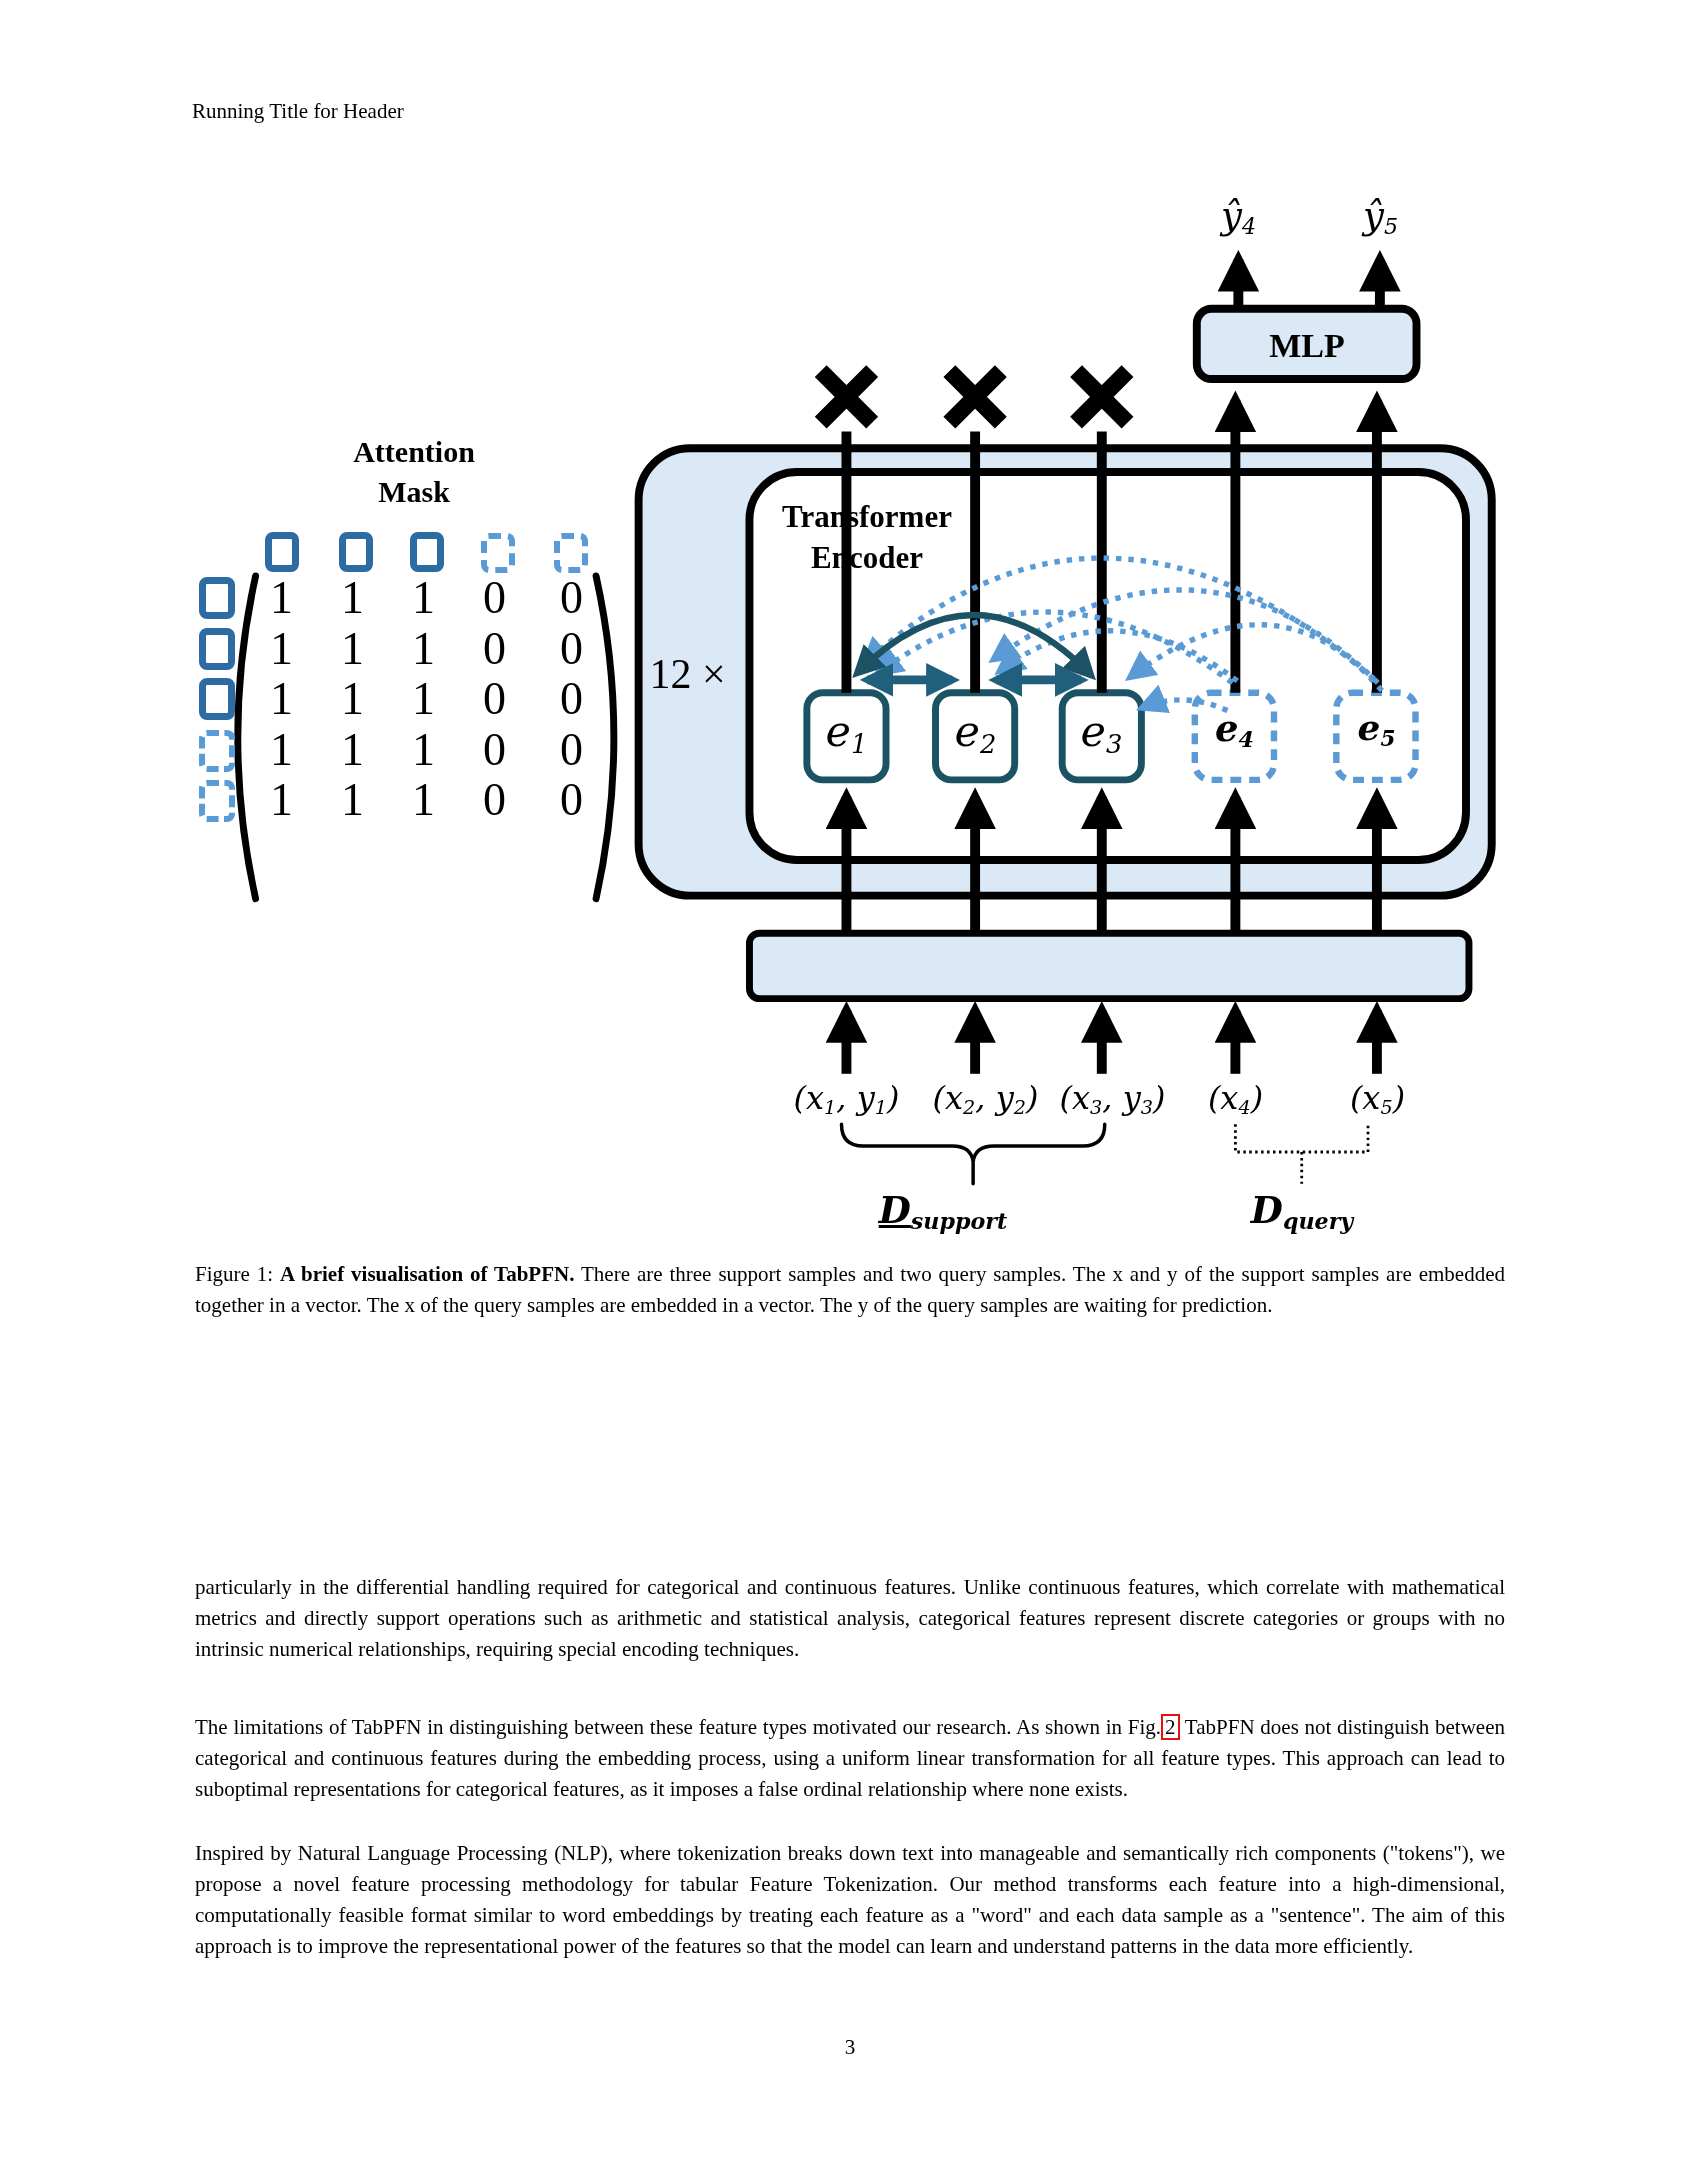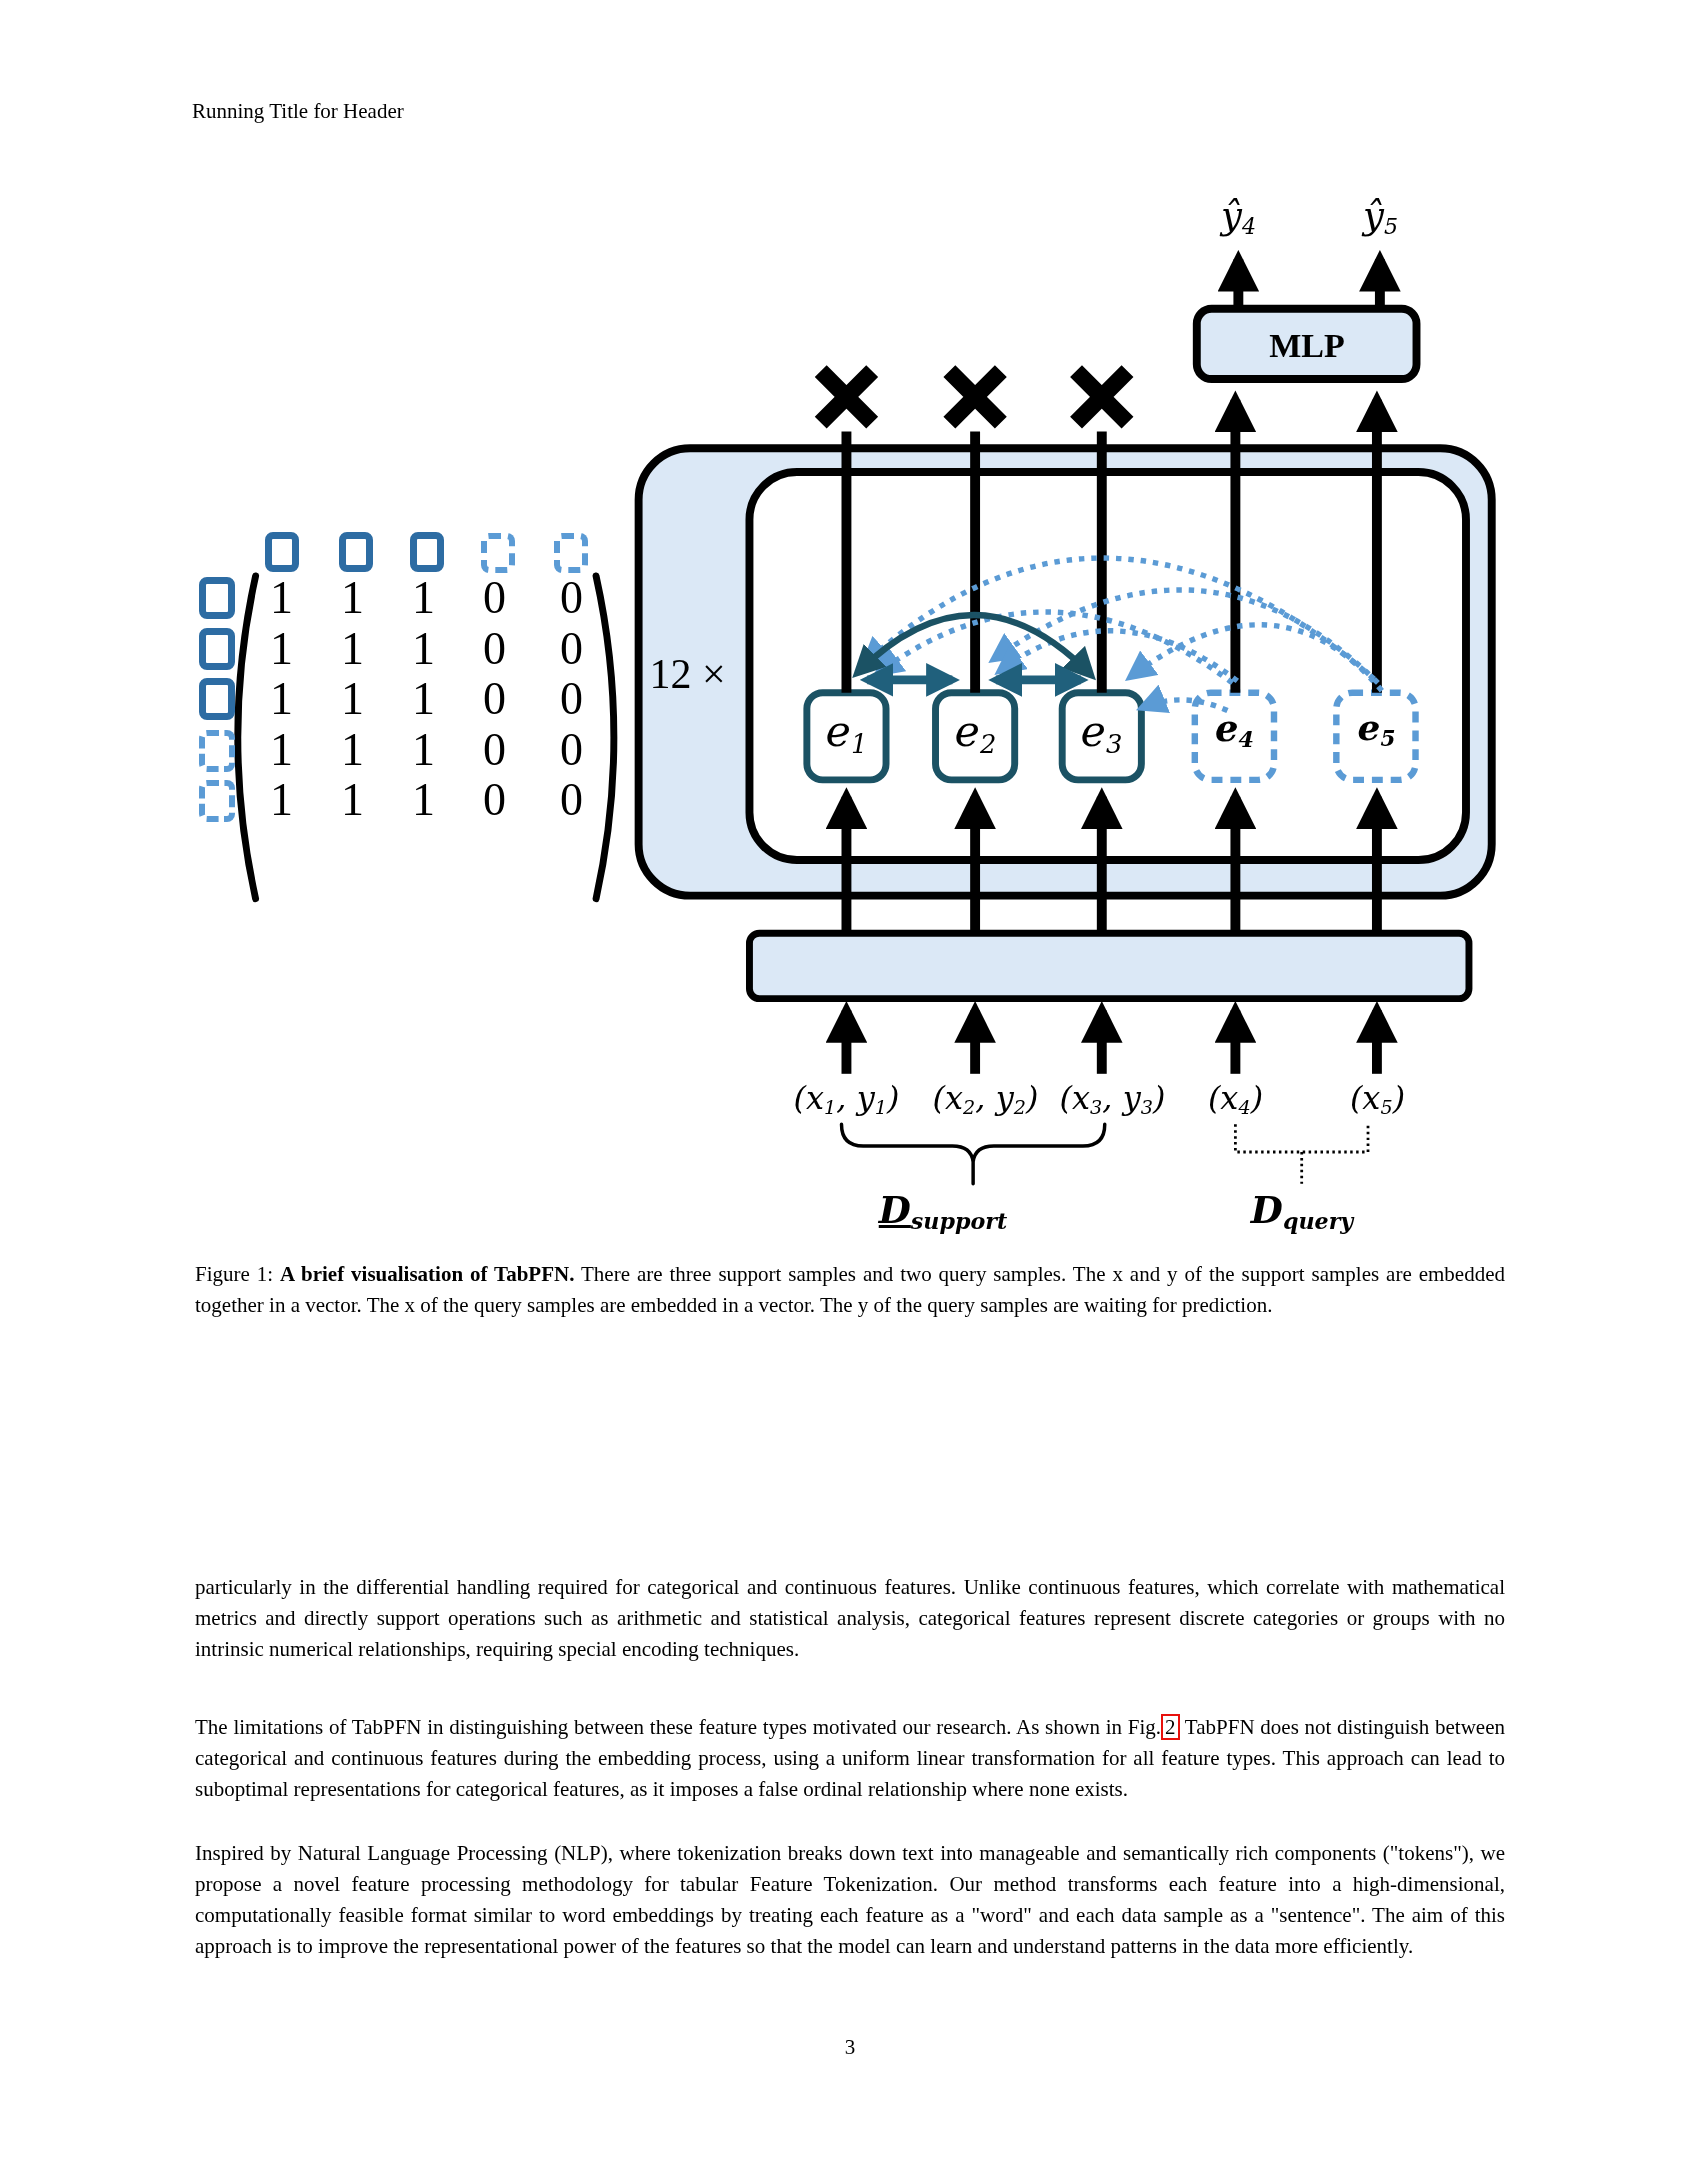--- a/index.html
+++ b/index.html
@@ -118,20 +118,24 @@
     <g stroke="#20607c" stroke-width="9" fill="none">
       <line x1="876" y1="687" x2="962" y2="687" marker-start="url(#mt)" marker-end="url(#mt)"></line>
       <line x1="1006" y1="687" x2="1092" y2="687" marker-start="url(#mt)" marker-end="url(#mt)"></line>
     </g>
 
     <path d="M850,1136 Q850,1158 872,1158 L962,1158 Q981,1158 983,1174 L983,1196 M983,1174 Q985,1158 1004,1158 L1094,1158 Q1116,1158 1116,1136" stroke="#000" stroke-width="3.5" fill="none" stroke-linecap="round"></path>
 
     <path d="M1248,1136 L1248,1164 L1382,1164 L1382,1136 M1315,1164 L1315,1196" stroke="#000" stroke-width="2.8" fill="none" stroke-dasharray="2.5 3.5"></path>
   </svg>
 
+  <div class="abs center serifb" style="left:315px;top:432px;width:198px;font-size:30px;line-height:40px;">
+    <div>Attention</div>
+    <div>Mask</div>
+  </div>
 
   <div class="sq solid" style="left:265px;top:532px;width:20px;height:26px;"></div>
   <div class="sq solid" style="left:339px;top:532px;width:20px;height:26px;"></div>
   <div class="sq solid" style="left:410px;top:532px;width:20px;height:26px;"></div>
   <div class="sq dash" style="left:481px;top:533px;width:22px;height:28px;"></div>
   <div class="sq dash" style="left:554px;top:533px;width:22px;height:28px;"></div>
 
   <div class="sq solid" style="left:199px;top:577px;width:22px;height:28px;"></div>
   <div class="sq solid" style="left:199px;top:628px;width:22px;height:28px;"></div>
   <div class="sq solid" style="left:199px;top:678px;width:22px;height:28px;"></div>
@@ -168,20 +172,24 @@
     <span>ŷ</span><span class="sub">4</span>
   </div>
   <div class="lab math center" style="left:1336px;top:194px;width:89px;font-size:37px;">
     <span>ŷ</span><span class="sub">5</span>
   </div>
 
   <div class="lab serifb center" style="left:1197px;top:327px;width:220px;font-size:34px;">MLP</div>
 
   <div class="lab center" style="left:632px;top:650px;width:111px;font-size:42px;font-family:'Liberation Serif',serif;">12 ×</div>
 
+  <div class="lab serifb center" style="left:748px;top:496px;width:238px;font-size:31px;line-height:41px;">
+    <div>Transformer</div>
+    <div>Encoder</div>
+  </div>
 
   <div class="lab math center" style="left:807px;top:706px;width:79px;font-size:43px;">
     <span>e</span><span class="sub">1</span>
   </div>
   <div class="lab math center" style="left:936px;top:706px;width:79px;font-size:43px;">
     <span>e</span><span class="sub">2</span>
   </div>
   <div class="lab math center" style="left:1062px;top:706px;width:79px;font-size:43px;">
     <span>e</span><span class="sub">3</span>
   </div>

